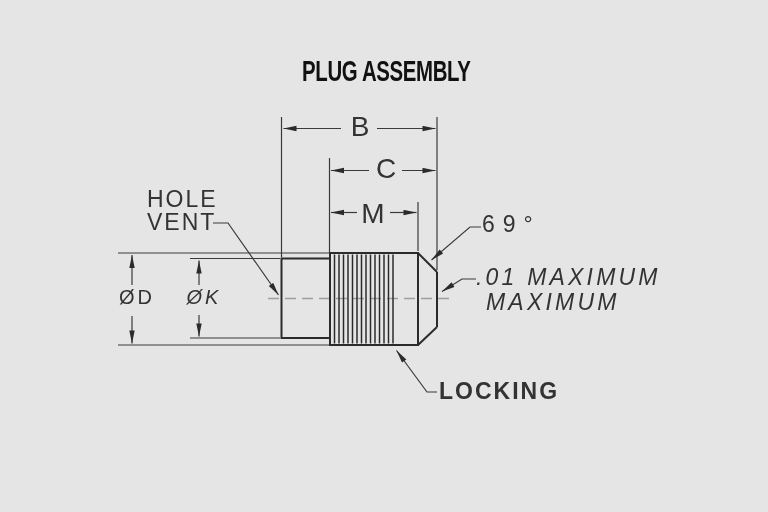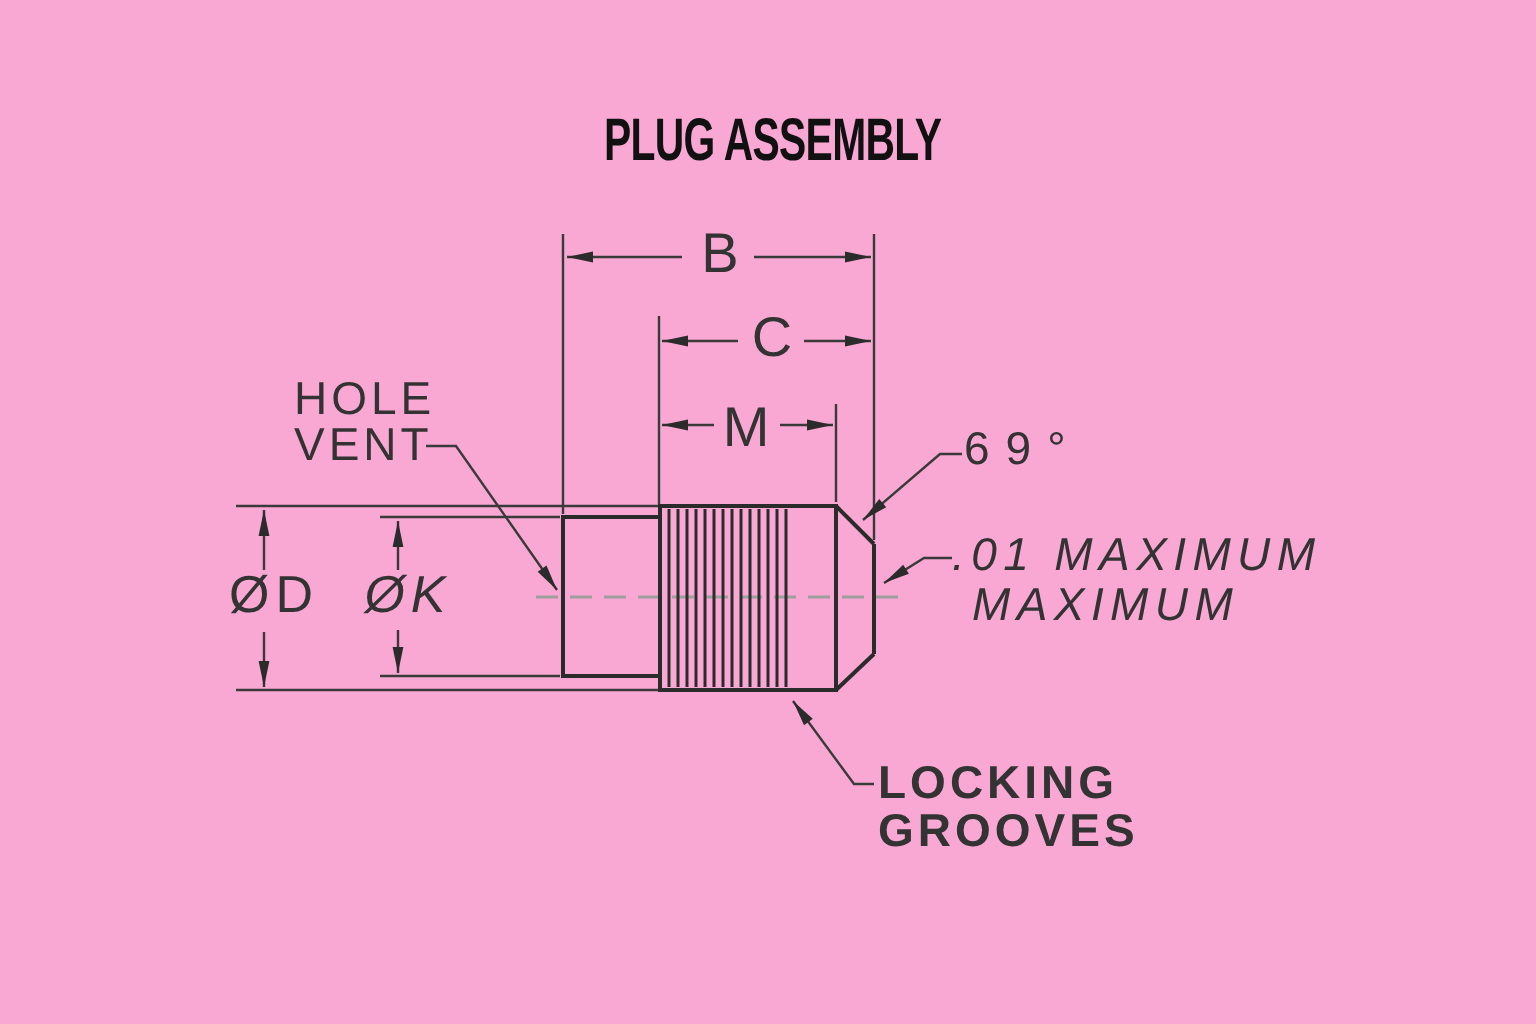--- a/index.html
+++ b/index.html
@@ -1,36 +1,36 @@
 <!DOCTYPE html>
 <html><head>
 <meta charset="utf-8">
 <style>
   html,body{margin:0;padding:0;background:#fff;}
   .canvas{
-    position:relative;width:768px;height:512px;background:#f9a8d4;
+    position:relative;width:768px;height:512px;background:#e5e5e5;
     overflow:hidden;font-family:"Liberation Sans",sans-serif;
   }
   .canvas svg{position:absolute;left:0;top:0;}
   .lbl{
     position:absolute;color:#333333;white-space:nowrap;
     font-family:"Liberation Sans",sans-serif;
     font-size:23px;line-height:23px;letter-spacing:2px;
   }
   .title-wrap{position:absolute;left:302px;top:56px;width:168px;height:28px;}
   .title-text{
     display:inline-block;font-weight:bold;font-size:30px;line-height:30px;
     color:#111;letter-spacing:-0.5px;white-space:nowrap;
     transform:scaleX(0.68);transform-origin:left center;
   }
   .dimletter{font-size:28px;line-height:28px;letter-spacing:0;transform:translateX(-50%);}
   .dim-b{left:360px;top:113px;}
   .dim-c{left:386px;top:155px;}
   .dim-m{left:373px;top:200px;}
-  .dia{font-size:26px;line-height:26px;letter-spacing:3px;transform:translateX(-50%);}
+  .dia{font-size:20px;line-height:26px;letter-spacing:3px;transform:translateX(-50%);}
   .dia-d{left:137px;top:284px;}
   .dia-k{left:204px;top:284px;font-style:italic;}
   .vent{left:147px;top:188px;}
   .angle45{left:482px;top:213px;letter-spacing:8px;}
   .burr{left:476px;top:265px;line-height:24.5px;letter-spacing:3.2px;font-style:italic;}
   .burr .cont{padding-left:10px;}
   .grooves{left:439px;top:379px;line-height:24px;font-weight:bold;}
 </style>
 </head>
 <body>
@@ -130,16 +130,15 @@
 
   <div class="lbl angle45">69°</div>
 
   <div class="lbl burr">
     <div>.01 MAXIMUM</div>
     <div class="cont">MAXIMUM</div>
   </div>
 
   <div class="lbl grooves">
     <div>LOCKING</div>
-    <div>GROOVES</div>
   </div>
 
 </div>
 
 </body></html>

